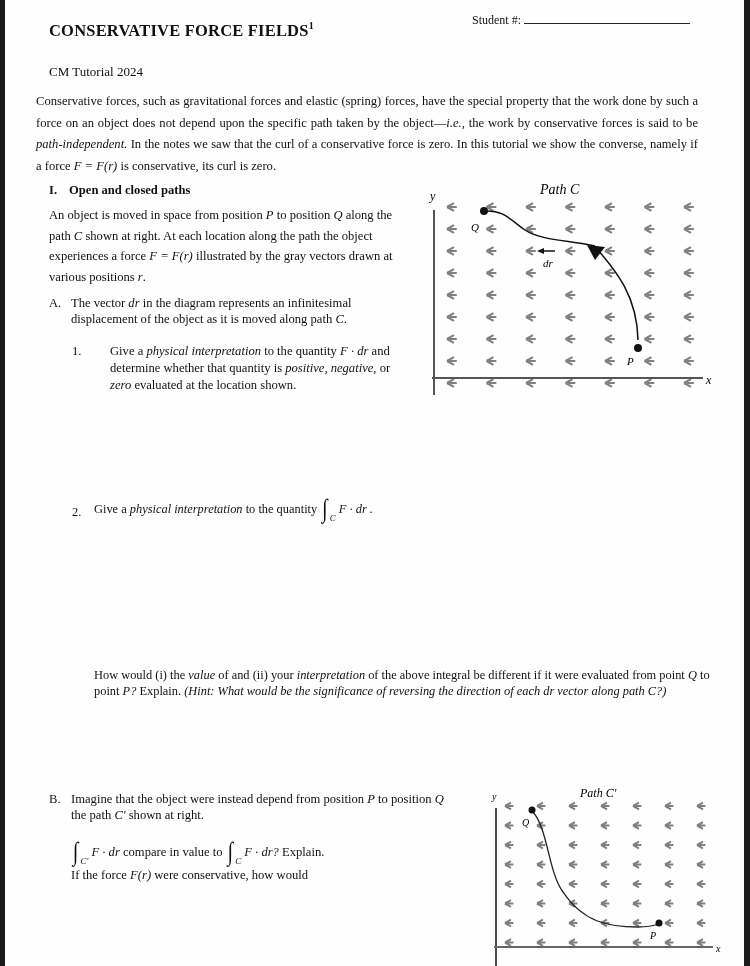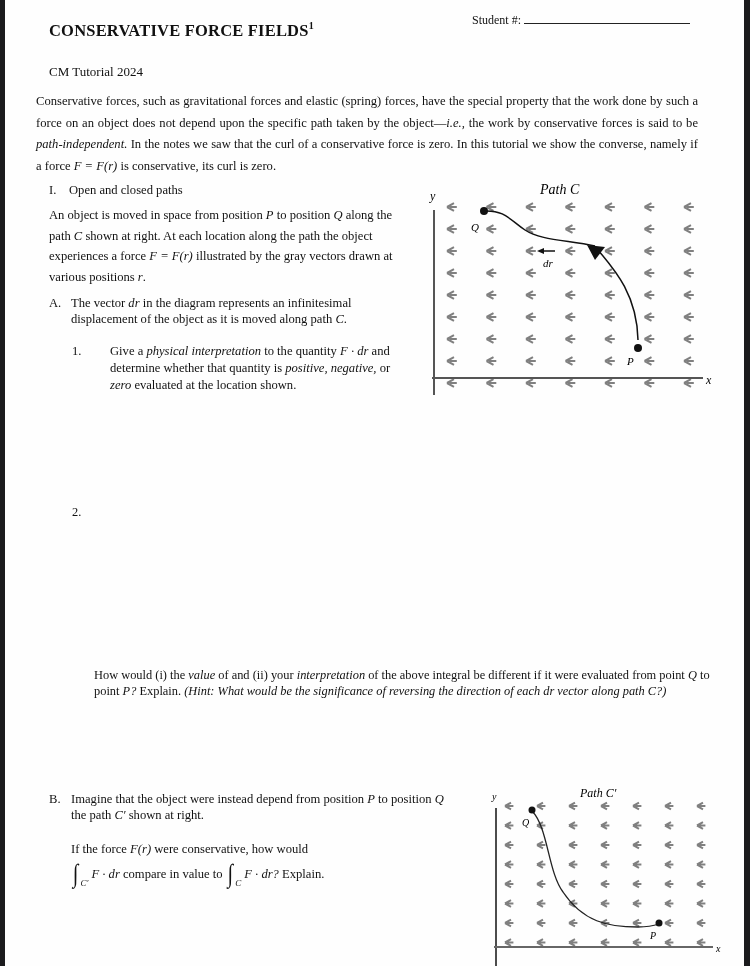--- a/index.html
+++ b/index.html
@@ -11,21 +11,21 @@
   }
   .edge-left { position: absolute; left: 0; top: 0; width: 5px; height: 966px; background: #1b1b1d; }
   .edge-right { position: absolute; left: 744px; top: 0; width: 6px; height: 966px; background: #1b1b1d; }
   .abs { position: absolute; }
   .title { left: 49px; top: 20px; font-weight: bold; font-size: 16.5px; letter-spacing: 0.2px; }
   .title sup { font-size: 10px; }
   .student { left: 472px; top: 13px; font-size: 12px; }
   .student .line { display: inline-block; width: 166px; border-bottom: 1px solid #222; margin-left: 3px; height: 10px; }
   .tut { left: 49px; top: 64px; font-size: 13px; }
   .intro { left: 36px; top: 91px; width: 662px; font-size: 12.6px; line-height: 21.5px; text-align: justify; }
-  .sec1 { left: 49px; top: 183px; font-size: 12.6px; font-weight: normal; }
+  .sec1 { left: 49px; top: 183px; font-size: 12.6px; font-weight: bold; }
   .sec1 .num { display: inline-block; width: 20px; }
   .desc { left: 49px; top: 205px; width: 360px; font-size: 12.6px; line-height: 20.5px; }
   .partA { left: 49px; top: 295px; width: 360px; font-size: 12.6px; line-height: 16px; }
   .partA .lbl { position: absolute; left: 0; top: 0; }
   .partA .txt { margin-left: 22px; }
   .q1 { left: 72px; top: 343px; width: 340px; font-size: 12.6px; line-height: 17px; }
   .q1 .lbl { position: absolute; left: 0; top: 0; }
   .q1 .txt { margin-left: 38px; }
   .q2 { left: 72px; top: 498px; width: 640px; font-size: 12.4px; line-height: 16px; }
   .q2 .lbl { position: absolute; left: 0; top: 6px; }
@@ -152,34 +152,35 @@
   <circle cx="213" cy="168" r="4" fill="#111"></circle>
   <text x="46" y="51" font-size="11" font-style="italic">Q</text>
   <text x="202" y="185" font-size="11" font-style="italic">P</text>
   <line x1="116" y1="71" x2="130" y2="71" stroke="#111" stroke-width="1.5"></line>
   <polygon points="112,71 119,68 119,74" fill="#111"></polygon>
   <text x="118" y="87" font-size="11" font-style="italic">dr</text>
 </svg>
 
 <div class="abs q2">
   <span class="lbl">2.</span>
+  <div class="txt"><span>Give a </span><i>physical interpretation</i><span> to the quantity </span><span class="intg">∫</span><span class="subc">C</span><span class="it">F · dr .</span></div>
 </div>
 
 <div class="abs q2b">
   <span>How would (i) the </span><i>value</i><span> of and (ii) your </span><i>interpretation</i><span> of the above integral be different if it were evaluated from point </span><i>Q</i><span> to point </span><i>P?</i><span> Explain.  </span><i>(Hint:  What would be the significance of reversing the direction of each dr vector along path C?)</i>
 </div>
 
 <div class="abs partB">
   <span class="lbl">B.</span>
   <div class="txt"><span>Imagine that the object were instead depend from position </span><i>P</i><span> to position </span><i>Q</i><br><span> the path </span><i>C′</i><span> shown at right.</span></div>
 </div>
 
 <div class="abs partB2">
+  <div><span class="intg">∫</span><span class="subc">C′</span><span class="it">F · dr</span><span> compare in value to </span><span class="intg">∫</span><span class="subc">C</span><span class="it">F · dr?</span><span> Explain.</span></div>
   <div><span>If the force </span><span class="it">F(r)</span><span> were conservative, how would</span></div>
-  <div><span class="intg">∫</span><span class="subc">C′</span><span class="it">F · dr</span><span> compare in value to </span><span class="intg">∫</span><span class="subc">C</span><span class="it">F · dr?</span><span> Explain.</span></div>
 </div>
 
 <svg class="abs" style="left:488px; top:782px;" width="255" height="184">
   <g id="grid2">
       <path d="M 17 24 L 23 20.7 M 17 24 L 23 27.3 M 19.1 24 L 25.4 24" stroke="#808080" stroke-width="2" fill="none"></path>
       <path d="M 49 24 L 55 20.7 M 49 24 L 55 27.3 M 51.1 24 L 57.4 24" stroke="#808080" stroke-width="2" fill="none"></path>
       <path d="M 81 24 L 87 20.7 M 81 24 L 87 27.3 M 83.1 24 L 89.4 24" stroke="#808080" stroke-width="2" fill="none"></path>
       <path d="M 113 24 L 119 20.7 M 113 24 L 119 27.3 M 115.1 24 L 121.4 24" stroke="#808080" stroke-width="2" fill="none"></path>
       <path d="M 145 24 L 151 20.7 M 145 24 L 151 27.3 M 147.1 24 L 153.4 24" stroke="#808080" stroke-width="2" fill="none"></path>
       <path d="M 177 24 L 183 20.7 M 177 24 L 183 27.3 M 179.1 24 L 185.4 24" stroke="#808080" stroke-width="2" fill="none"></path>

